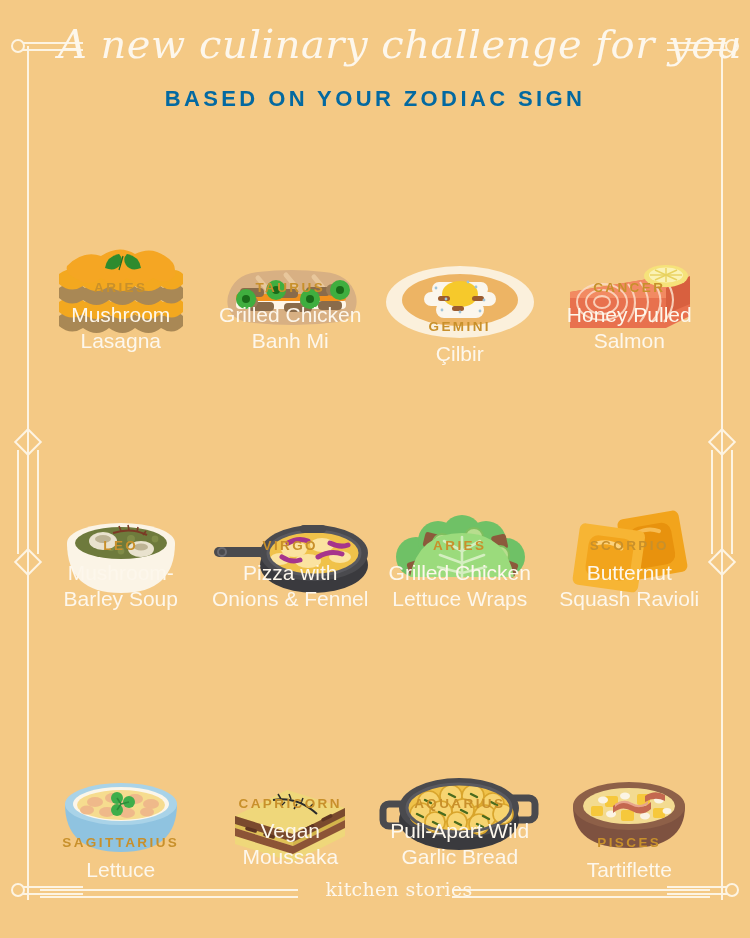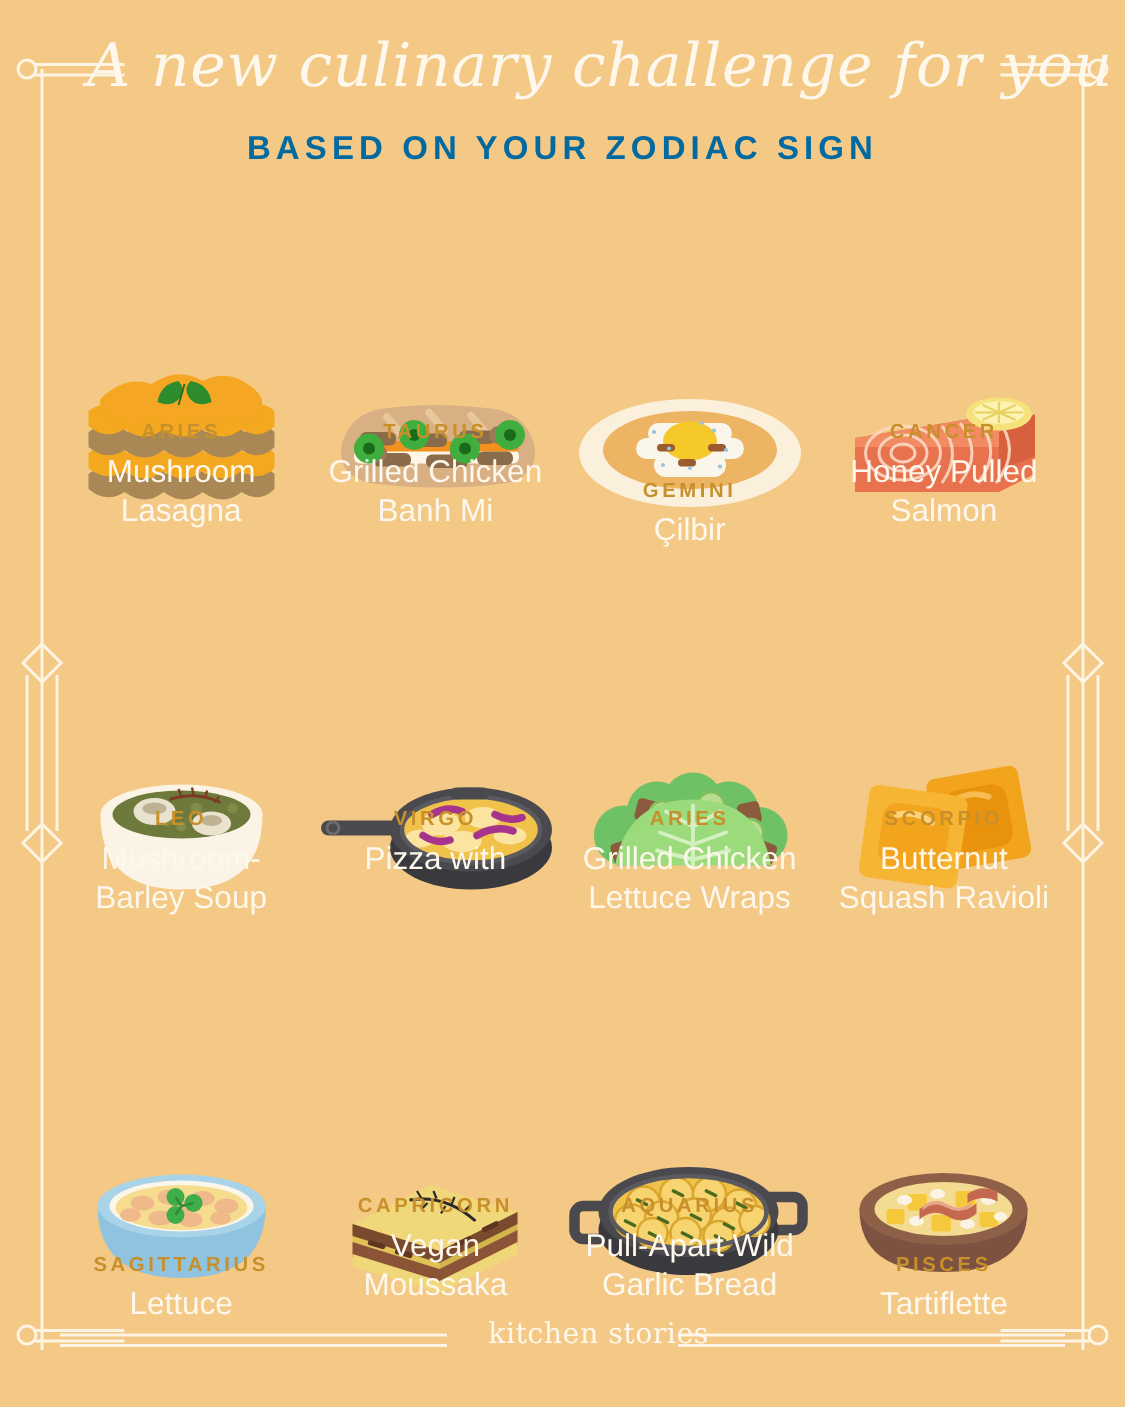--- a/index.html
+++ b/index.html
@@ -444,20 +444,21 @@
             <path d="M122 44 q10 5 18 2"></path>
           </g>
           <ellipse cx="106" cy="54" rx="46" ry="22" fill="none" stroke="#5A5A60" stroke-width="3"></ellipse>
           <rect x="92" y="26" width="26" height="8" rx="4" fill="#4A4A4E"></rect>
         </svg>
       </div>
       <div class="labels">
         <div class="sign">VIRGO</div>
         <div class="dish">
           <div>Pizza with</div>
+          <div>Onions &amp; Fennel</div>
         </div>
       </div>
     </div>
 
     <div class="cell">
       <div class="art">
         <svg width="160" height="112" viewBox="0 0 160 112">
           <g fill="#6FC166">
             <circle cx="36" cy="58" r="20"></circle>
               <circle cx="58" cy="42" r="20"></circle>

